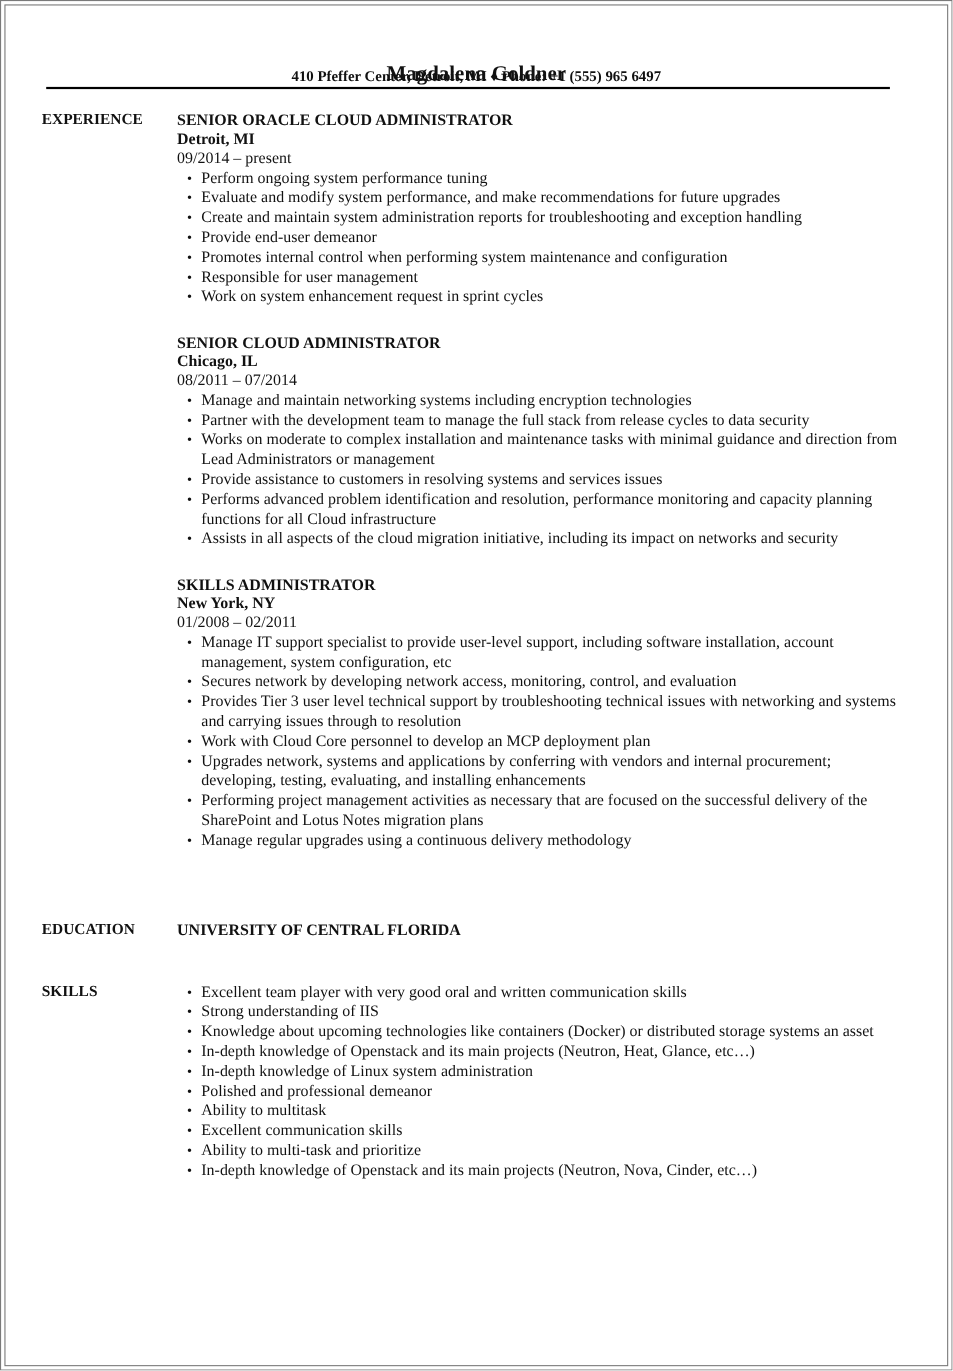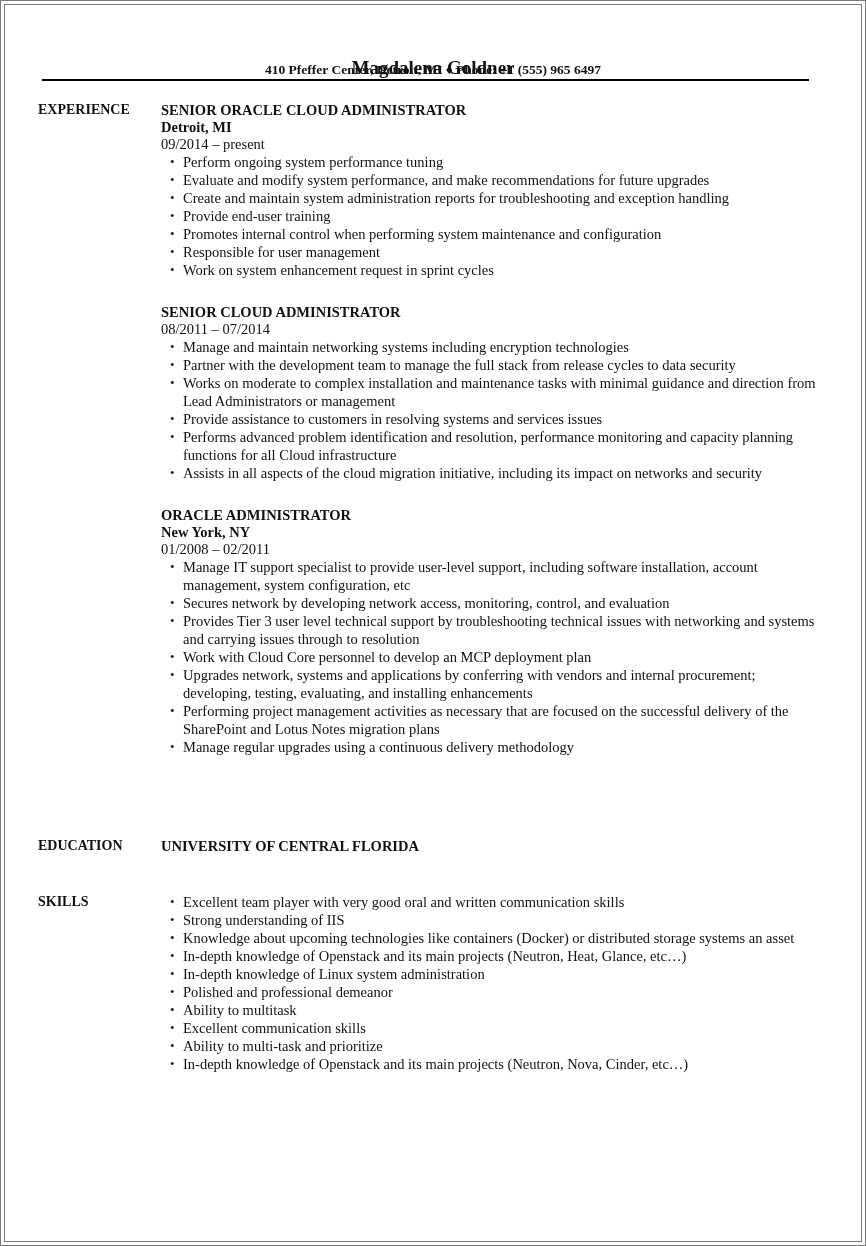--- a/index.html
+++ b/index.html
@@ -42,42 +42,43 @@
   <div class="sec-body">
 
     <div class="job" style="margin-bottom:24px;">
       <div class="job-title">SENIOR ORACLE CLOUD ADMINISTRATOR</div>
       <div class="job-loc">Detroit, MI</div>
       <div class="job-dates">09/2014 – present</div>
       <ul class="bullets">
         <li>Perform ongoing system performance tuning</li>
         <li>Evaluate and modify system performance, and make recommendations for future upgrades</li>
         <li>Create and maintain system administration reports for troubleshooting and exception handling</li>
-        <li>Provide end-user training</li>
+        <li>Provide end-user demeanor</li>
         <li>Promotes internal control when performing system maintenance and configuration</li>
         <li>Responsible for user management</li>
         <li>Work on system enhancement request in sprint cycles</li>
       </ul>
     </div>
 
     <div class="job" style="margin-bottom:24px;">
       <div class="job-title">SENIOR CLOUD ADMINISTRATOR</div>
+      <div class="job-loc">Chicago, IL</div>
       <div class="job-dates">08/2011 – 07/2014</div>
       <ul class="bullets">
         <li>Manage and maintain networking systems including encryption technologies</li>
         <li>Partner with the development team to manage the full stack from release cycles to data security</li>
         <li>Works on moderate to complex installation and maintenance tasks with minimal guidance and direction from Lead Administrators or management</li>
         <li>Provide assistance to customers in resolving systems and services issues</li>
         <li>Performs advanced problem identification and resolution, performance monitoring and capacity planning functions for all Cloud infrastructure</li>
         <li>Assists in all aspects of the cloud migration initiative, including its impact on networks and security</li>
       </ul>
     </div>
 
     <div class="job">
-      <div class="job-title">ORACLE ADMINISTRATOR</div>
+      <div class="job-title">SKILLS ADMINISTRATOR</div>
       <div class="job-loc">New York, NY</div>
       <div class="job-dates">01/2008 – 02/2011</div>
       <ul class="bullets">
         <li>Manage IT support specialist to provide user-level support, including software installation, account management, system configuration, etc</li>
         <li>Secures network by developing network access, monitoring, control, and evaluation</li>
         <li>Provides Tier 3 user level technical support by troubleshooting technical issues with networking and systems and carrying issues through to resolution</li>
         <li>Work with Cloud Core personnel to develop an MCP deployment plan</li>
         <li>Upgrades network, systems and applications by conferring with vendors and internal procurement; developing, testing, evaluating, and installing enhancements</li>
         <li>Performing project management activities as necessary that are focused on the successful delivery of the SharePoint and Lotus Notes migration plans</li>
         <li>Manage regular upgrades using a continuous delivery methodology</li>

